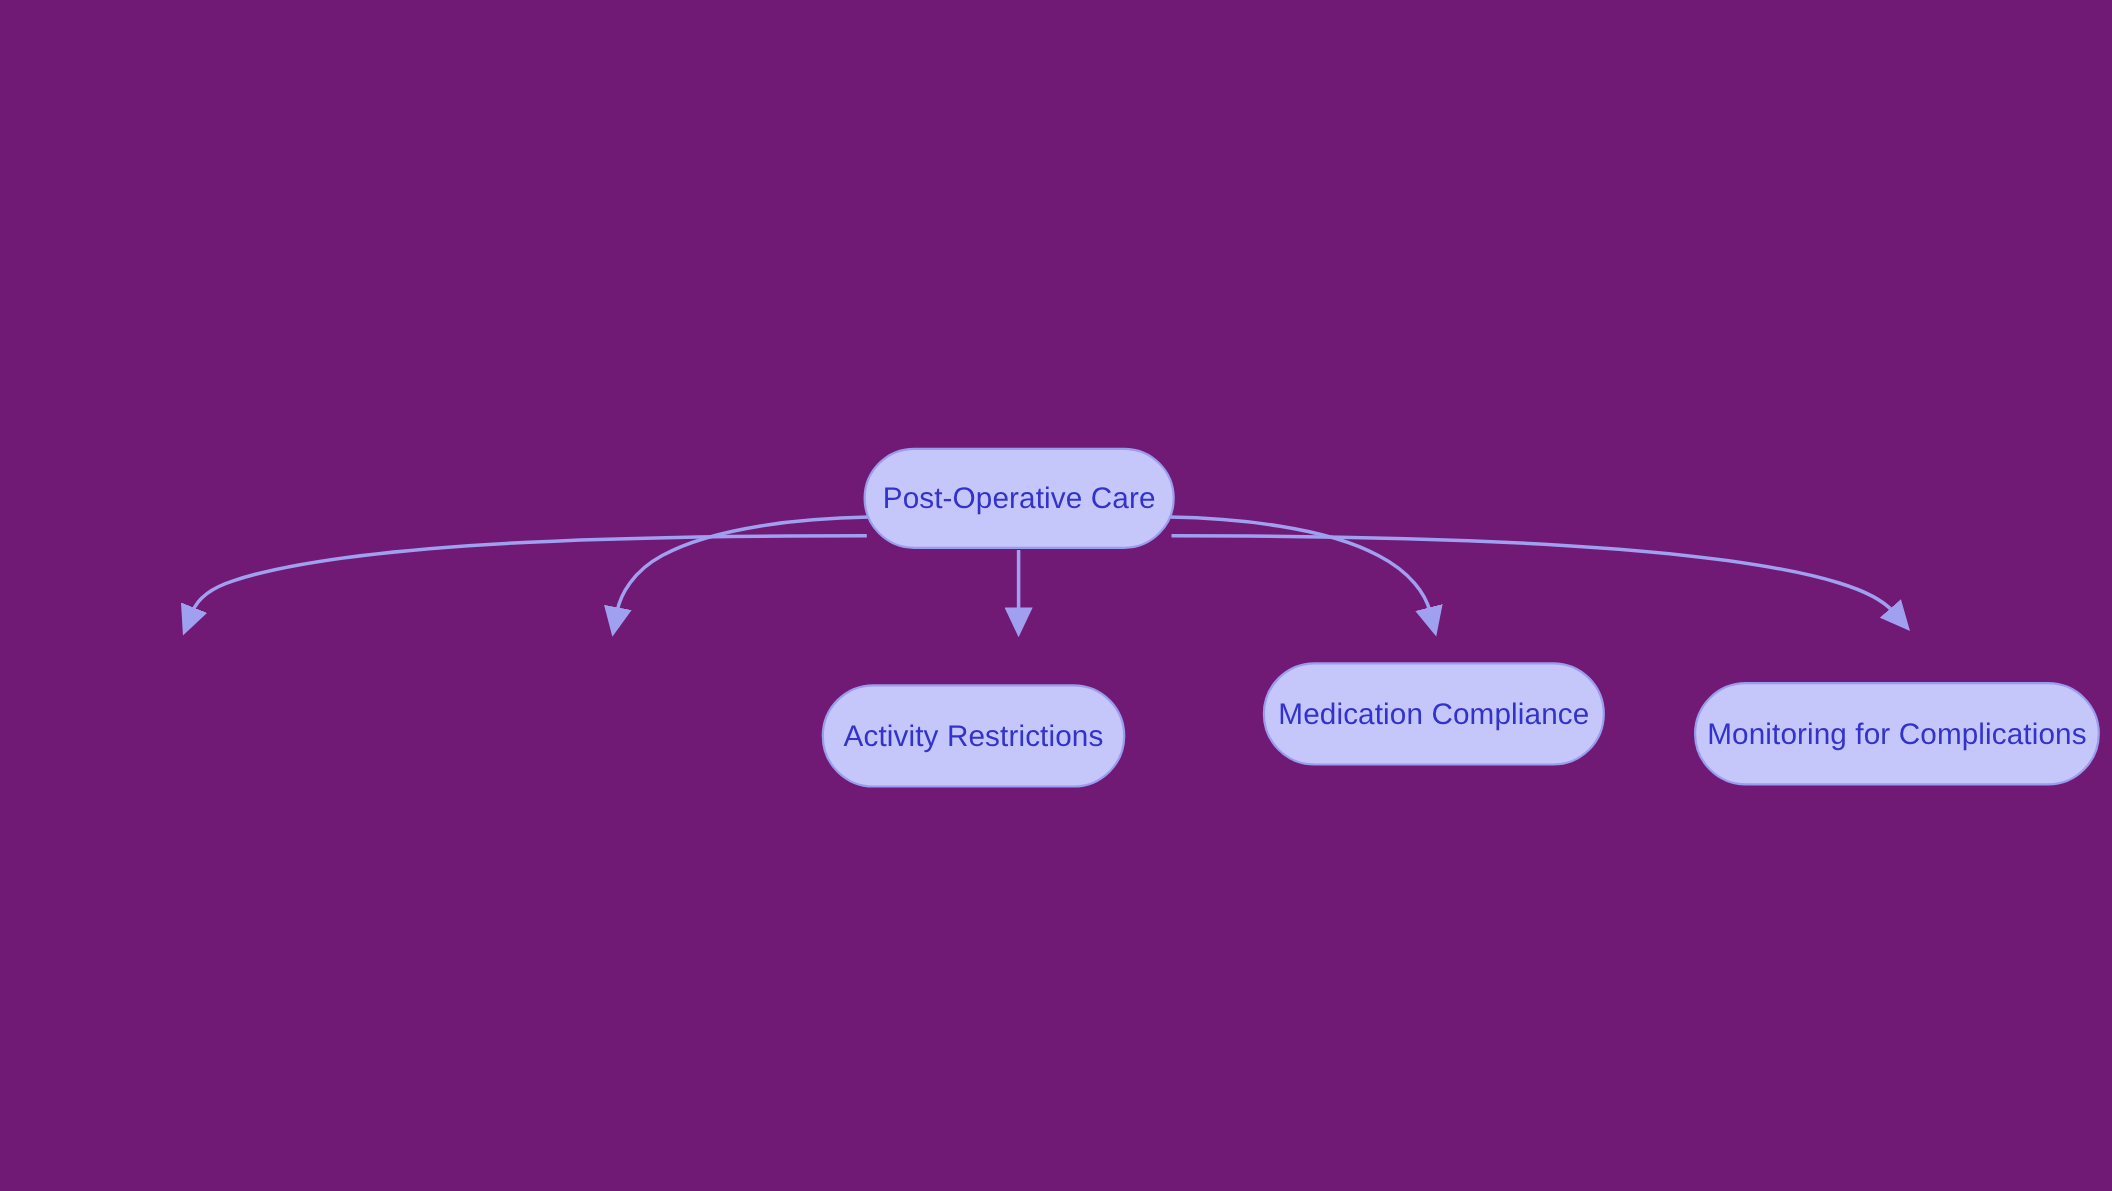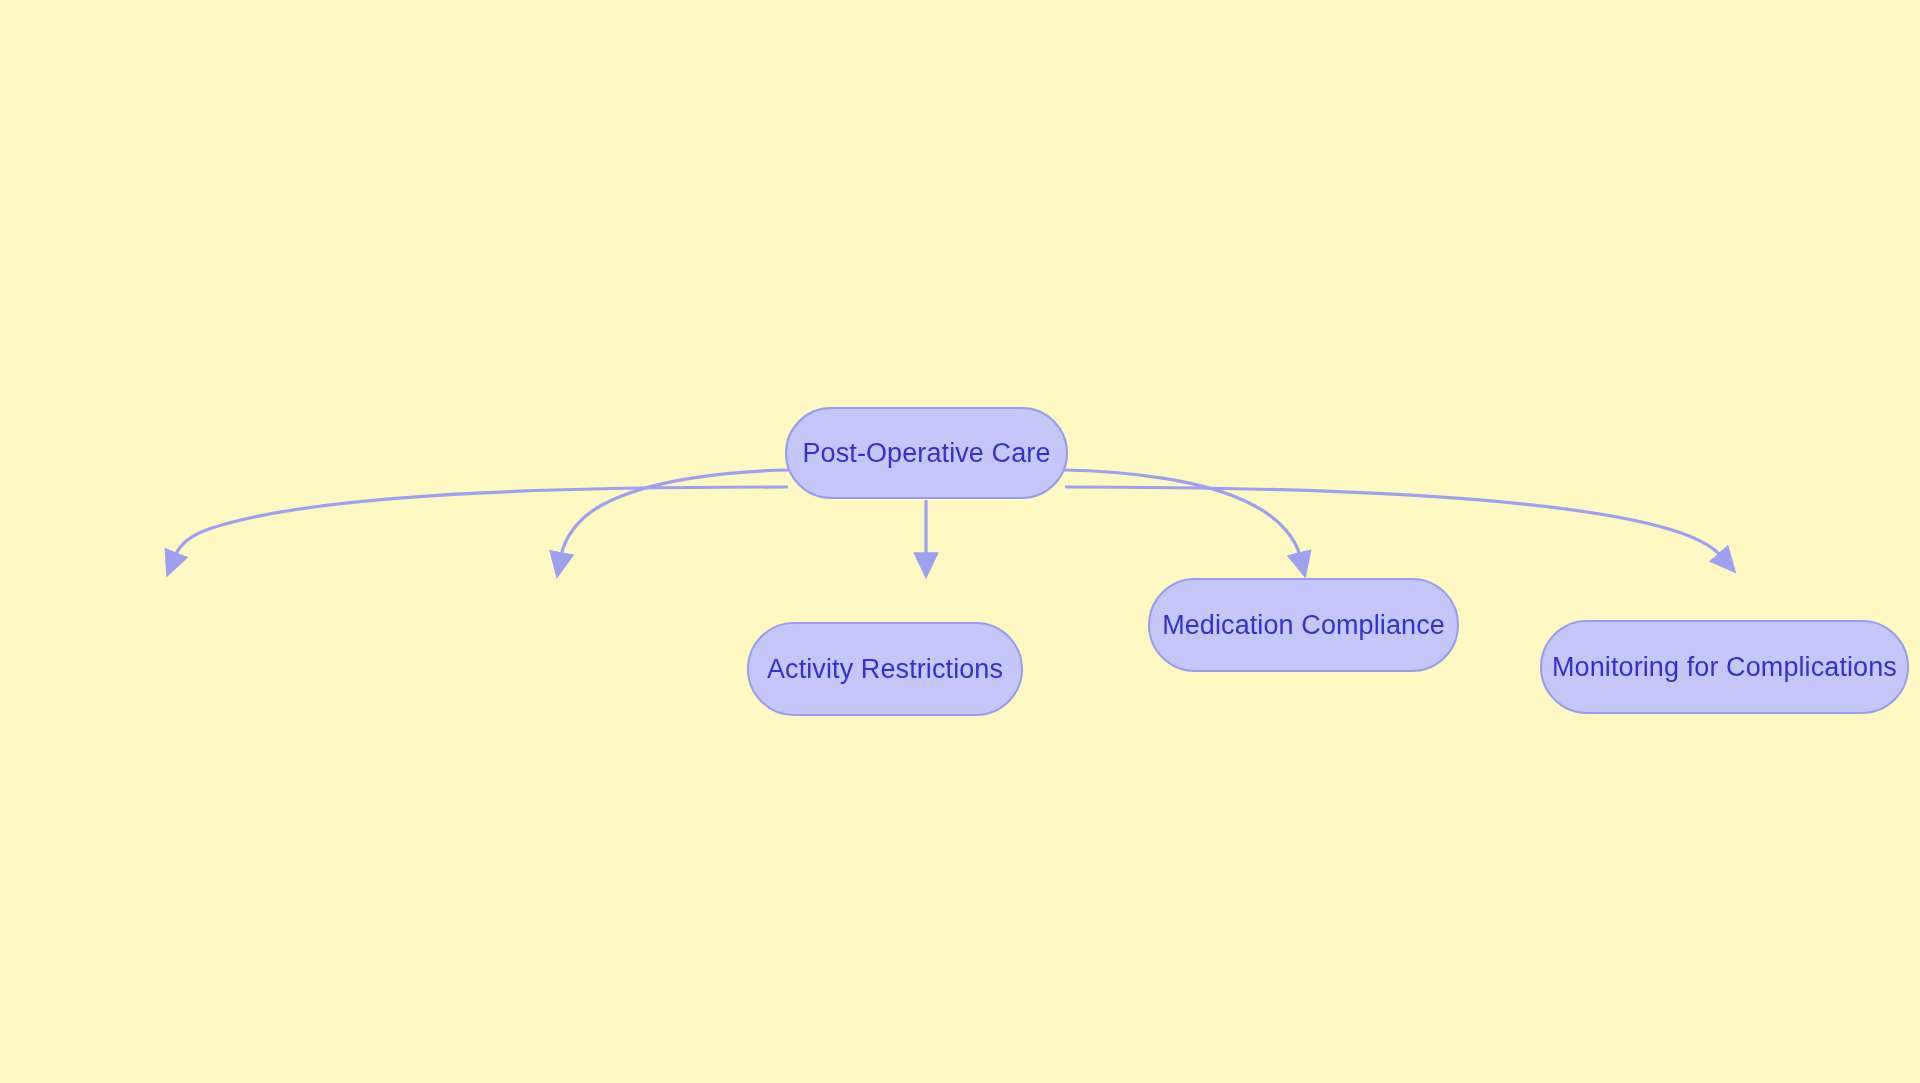--- a/index.html
+++ b/index.html
@@ -11,21 +11,21 @@
   body {
     width: 1920px;
     height: 1083px;
     overflow: hidden;
     font-family: "Liberation Sans", "DejaVu Sans", sans-serif;
   }
   #flowchart-canvas {
     position: relative;
     width: 1920px;
     height: 1083px;
-    background: #fef9c3;
+    background: #701a75;
   }
   #edge-layer {
     position: absolute;
     left: 0;
     top: 0;
     width: 1920px;
     height: 1083px;
     pointer-events: none;
   }
   .node {
@@ -50,21 +50,21 @@
   #node-root {
     left: 785px;
     top: 407px;
     width: 283px;
     height: 92px;
   }
   .node-child { top: 578px; height: 94px; }
   #node-child-0 { left: 13px;   width: 324px; }
   #node-child-1 { left: 419px;  width: 289px; }
   #node-child-2 { left: 747px;  width: 276px; margin-top: 44px; }
-  #node-child-3 { left: 1148px; width: 311px; }
+  #node-child-3 { left: 1148px; width: 311px; margin-top: 24px; }
   #node-child-4 { left: 1540px; width: 369px; margin-top: 42px; }
 </style>
 </head>
 <body>
 
 <div id="flowchart-canvas">
 
   <svg id="edge-layer" viewBox="0 0 1920 1083" width="1920" height="1083" xmlns="http://www.w3.org/2000/svg">
     <defs>
       <marker id="arrow-head" markerWidth="9" markerHeight="8" refX="1.2" refY="4" orient="auto" markerUnits="strokeWidth">

